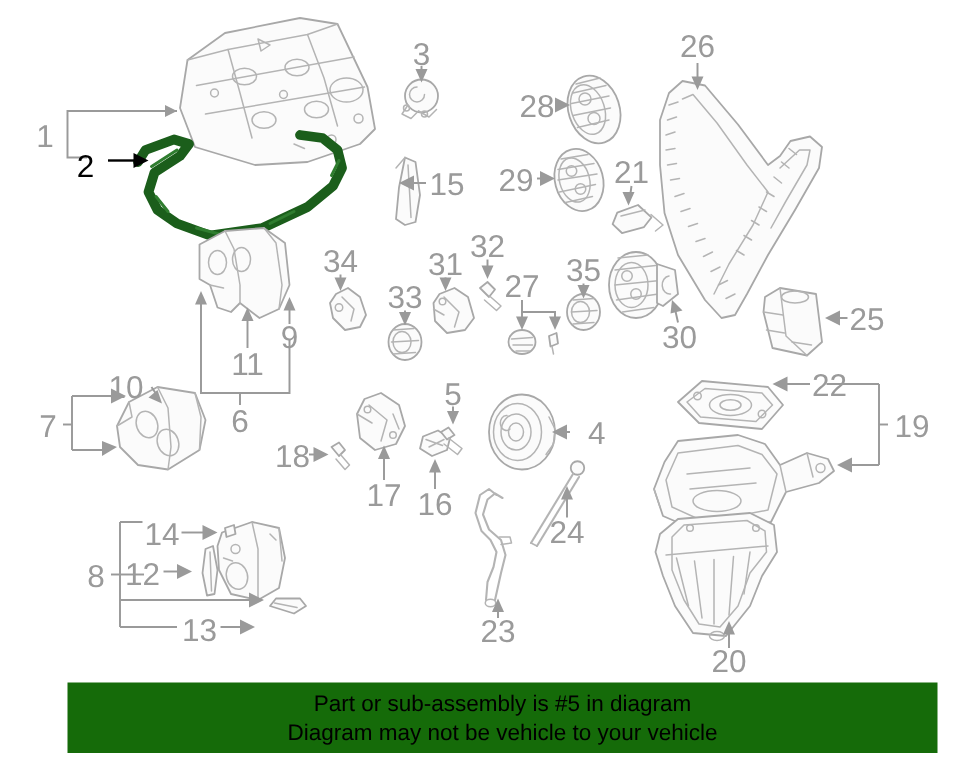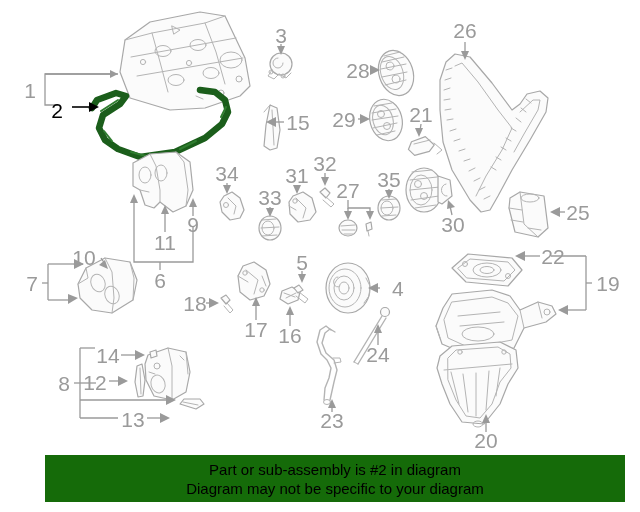--- a/index.html
+++ b/index.html
@@ -539,17 +539,17 @@
       <text class="part-label" x="297" y="183" text-anchor="middle">31</text>
       <text class="part-label" x="325" y="171" text-anchor="middle">32</text>
       <text class="part-label" x="270" y="205" text-anchor="middle">33</text>
       <text class="part-label" x="227" y="181" text-anchor="middle">34</text>
       <text class="part-label" x="389" y="187" text-anchor="middle">35</text>
     </g>
 
   </svg>
 
   <div id="notice-banner">
-    <div class="notice-line">Part or sub-assembly is #2 in diagram</div>
-    <div class="notice-line">Diagram may not be specific to your diagram</div>
+    <div class="notice-line">Part or sub-assembly is #5 in diagram</div>
+    <div class="notice-line">Diagram may not be vehicle to your vehicle</div>
   </div>
 
 </div>
 
 </body></html>

